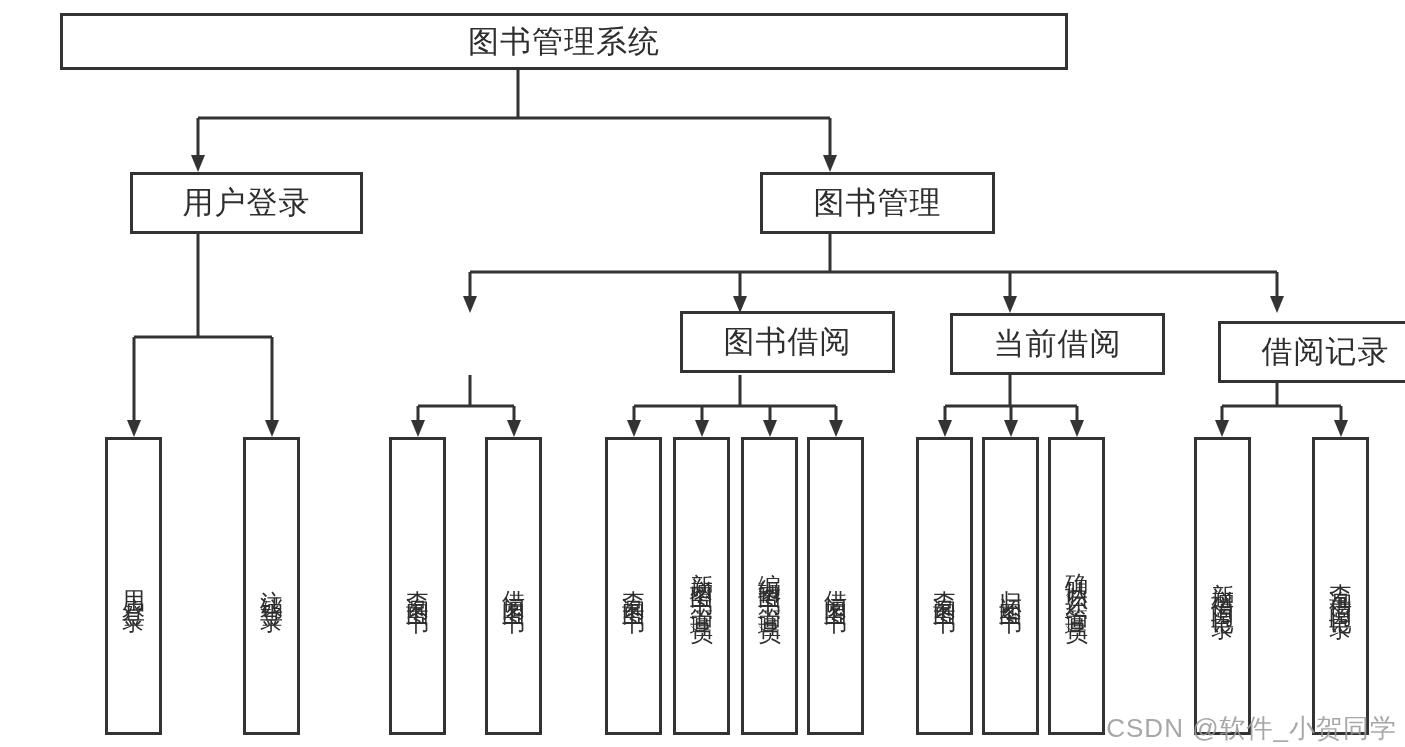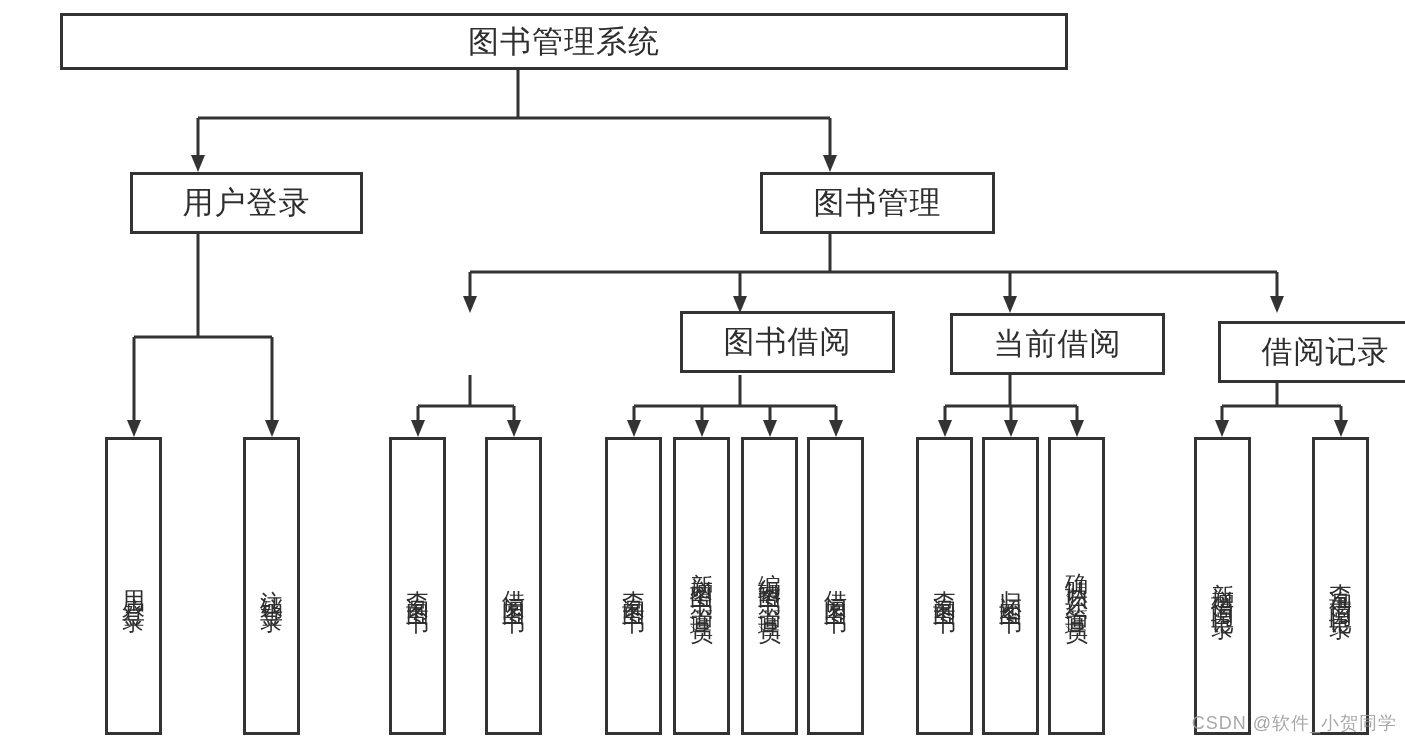--- a/index.html
+++ b/index.html
@@ -57,21 +57,21 @@
     writing-mode: vertical-rl;
     text-orientation: mixed;
     font-size: 23px;
     letter-spacing: 7px;
     line-height: 1;
   }
   .watermark {
     position: absolute;
     right: 8px;
     top: 711px;
-    font-size: 18px;
+    font-size: 26px;
     color: #9b9b9b;
     opacity: 0.88;
     white-space: nowrap;
     z-index: 5;
     letter-spacing: 1px;
   }
 </style>
 </head>
 <body>
 

